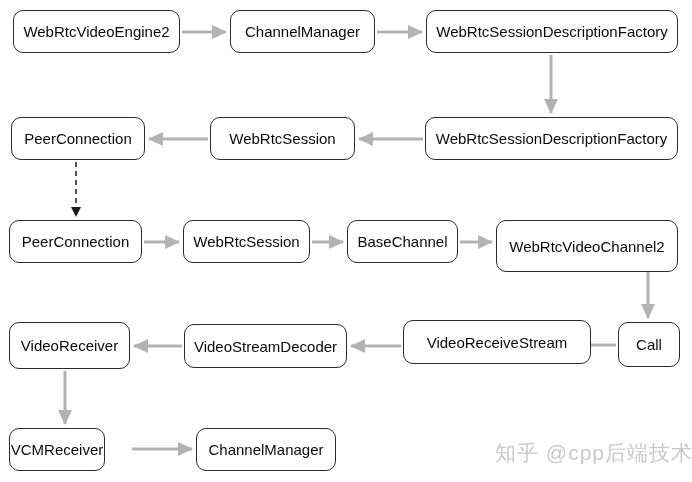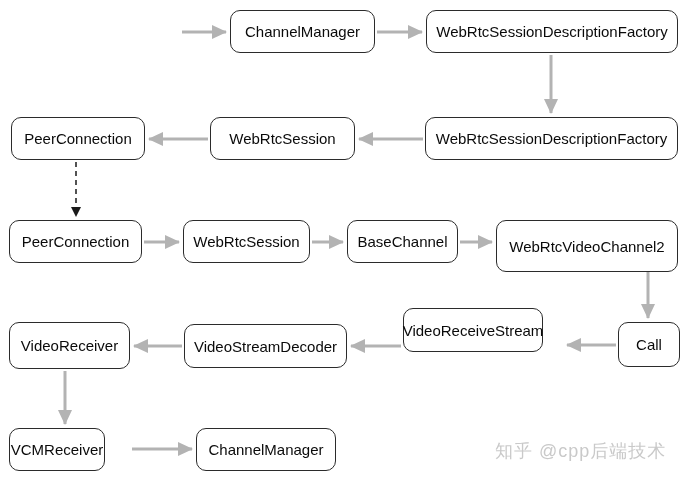--- a/index.html
+++ b/index.html
@@ -34,21 +34,21 @@
     font-size: 15px;
     color: #0a0a0a;
     white-space: nowrap;
     z-index: 2;
   }
   .watermark {
     position: absolute;
     left: 495px;
     top: 439px;
     width: 190px;
-    font-size: 18px;
+    font-size: 21px;
     color: #c9c9c9;
     letter-spacing: 1px;
     white-space: nowrap;
     z-index: 1;
   }
 </style>
 </head>
 <body>
 
 <div class="canvas">
@@ -81,34 +81,35 @@
 
     <line x1="616" y1="345" x2="567" y2="345" stroke="#b3b3b3" stroke-width="3" marker-end="url(#head-gray)"></line>
     <line x1="401" y1="346" x2="351" y2="346" stroke="#b3b3b3" stroke-width="3" marker-end="url(#head-gray)"></line>
     <line x1="182" y1="346" x2="134" y2="346" stroke="#b3b3b3" stroke-width="3" marker-end="url(#head-gray)"></line>
 
     <line x1="65" y1="371" x2="65" y2="424" stroke="#b3b3b3" stroke-width="3" marker-end="url(#head-gray)"></line>
 
     <line x1="132" y1="449" x2="192" y2="449" stroke="#b3b3b3" stroke-width="3" marker-end="url(#head-gray)"></line>
   </svg>
 
+  <div class="node" style="left:13px; top:10px; width:167px; height:43px;">WebRtcVideoEngine2</div>
   <div class="node" style="left:230px; top:10px; width:145px; height:43px;">ChannelManager</div>
   <div class="node" style="left:426px; top:10px; width:252px; height:43px;">WebRtcSessionDescriptionFactory</div>
 
   <div class="node" style="left:11px; top:117px; width:134px; height:43px;">PeerConnection</div>
   <div class="node" style="left:210px; top:117px; width:145px; height:43px;">WebRtcSession</div>
   <div class="node" style="left:425px; top:117px; width:253px; height:43px;">WebRtcSessionDescriptionFactory</div>
 
   <div class="node" style="left:9px; top:220px; width:133px; height:43px;">PeerConnection</div>
   <div class="node" style="left:183px; top:220px; width:127px; height:43px;">WebRtcSession</div>
   <div class="node" style="left:347px; top:220px; width:111px; height:43px;">BaseChannel</div>
   <div class="node" style="left:496px; top:220px; width:182px; height:52px;">WebRtcVideoChannel2</div>
 
   <div class="node" style="left:618px; top:322px; width:62px; height:45px;">Call</div>
-  <div class="node" style="left:403px; top:308px; width:140px; height:44px;">VideoReceiveStream</div>
+  <div class="node" style="left:403px; top:320px; width:188px; height:44px;">VideoReceiveStream</div>
   <div class="node" style="left:184px; top:324px; width:163px; height:44px;">VideoStreamDecoder</div>
   <div class="node" style="left:9px; top:322px; width:121px; height:47px;">VideoReceiver</div>
 
   <div class="node" style="left:9px; top:428px; width:96px; height:43px;">VCMReceiver</div>
   <div class="node" style="left:196px; top:428px; width:140px; height:43px;">ChannelManager</div>
 
   <div class="watermark">知乎 @cpp后端技术</div>
 
 </div>
 

